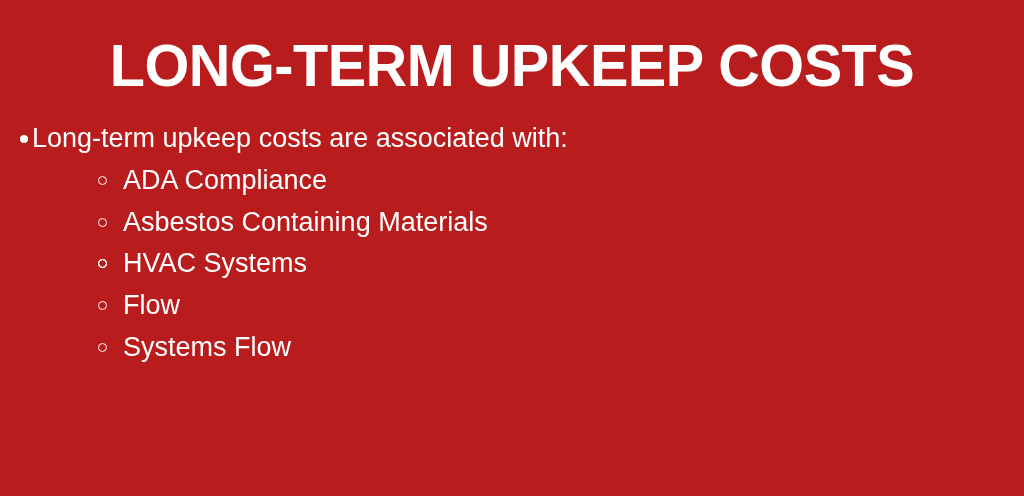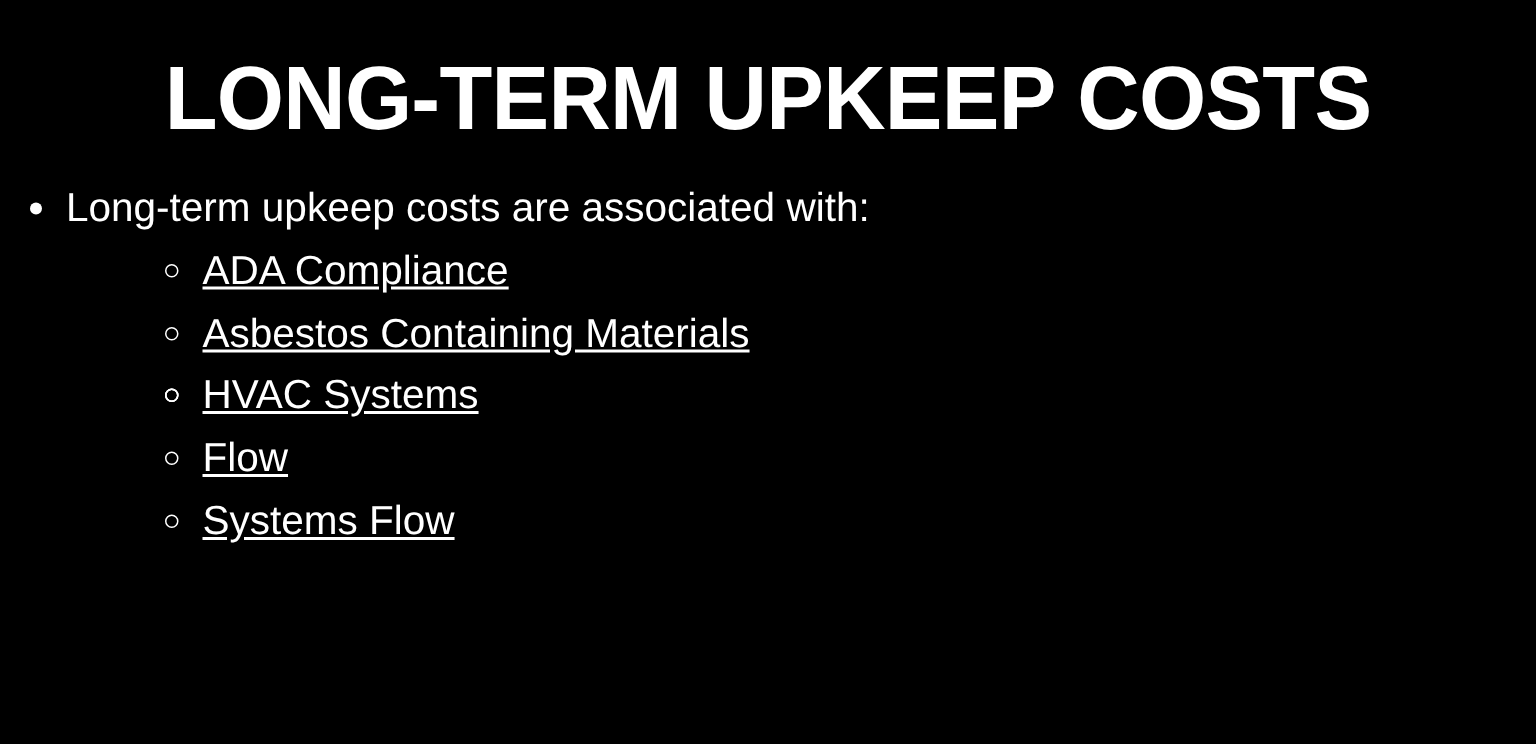--- a/index.html
+++ b/index.html
@@ -13,21 +13,21 @@
     overflow: hidden;
     background: #0c1a8c;
     font-family: "Liberation Sans", sans-serif;
     -webkit-font-smoothing: antialiased;
   }
 
   .slide {
     position: relative;
     width: 1024px;
     height: 496px;
-    background: #000000;
+    background: #b91c1c;
     overflow: hidden;
   }
 
   
   .slide-title {
     position: absolute;
     left: 0;
     top: -6px;
     width: 1024px;
     text-align: center;
@@ -49,21 +49,21 @@
     left: 0;
     top: 118px;
     width: 1024px;
     margin: 0;
     padding: 0;
     list-style: none;
   }
 
   .level1-item {
     position: relative;
-    padding-left: 44px;
+    padding-left: 32px;
     color: #ffffff;
     font-size: 27px;
     line-height: 41.8px;
     font-weight: 400;
     white-space: nowrap;
   }
 
   .level1-item > .disc-icon {
     position: absolute;
     left: 20px;
@@ -71,21 +71,20 @@
     width: 8px;
     height: 8px;
     border-radius: 50%;
     background: #ffffff;
   }
 
   .level2-list {
     margin: 0;
     padding: 0;
     list-style: none;
-    text-decoration: underline;
   }
 
   .level2-item {
     position: relative;
     padding-left: 91px;
     color: #ffffff;
     font-size: 27px;
     line-height: 41.8px;
     font-weight: 400;
     white-space: nowrap;

